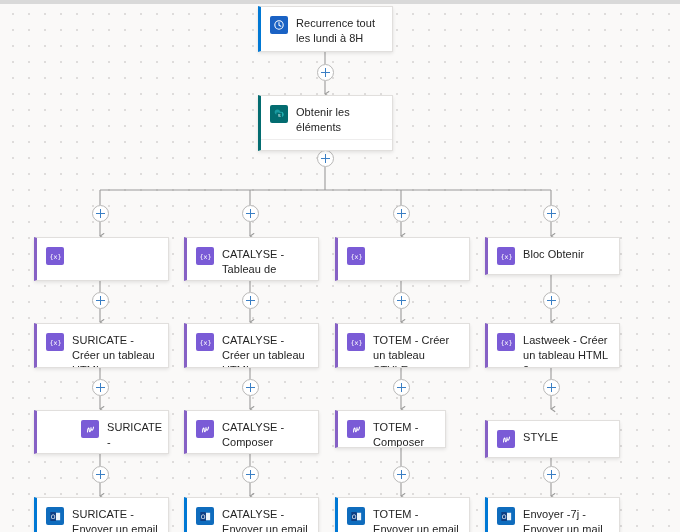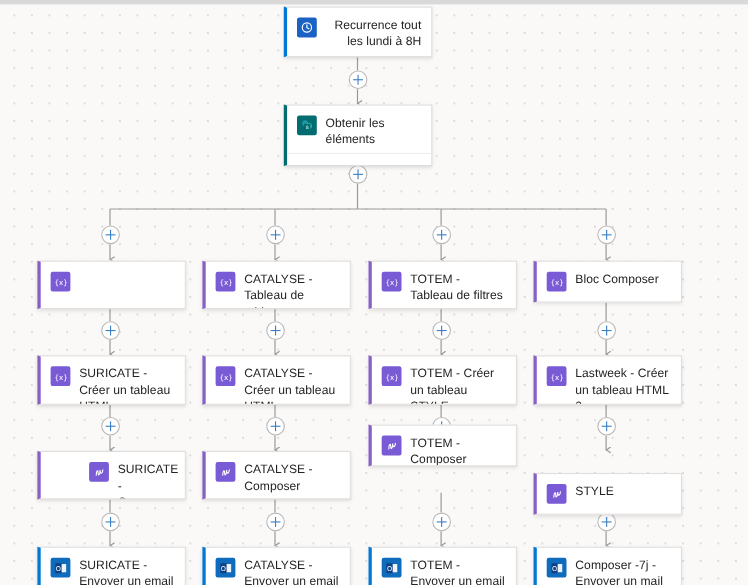--- a/index.html
+++ b/index.html
@@ -189,21 +189,21 @@
   <div class="plus" style="left:92px;  top:379px;"></div>
   <div class="plus" style="left:242px; top:379px;"></div>
   <div class="plus" style="left:393px; top:379px;"></div>
   <div class="plus" style="left:543px; top:379px;"></div>
 
   <div class="plus" style="left:92px;  top:466px;"></div>
   <div class="plus" style="left:242px; top:466px;"></div>
   <div class="plus" style="left:393px; top:466px;"></div>
   <div class="plus" style="left:543px; top:466px;"></div>
 
-  <div class="node accent-blue" style="left:258px; top:6px; width:135px; height:46px;text-align:right;">
+  <div class="node accent-blue" style="left:258px; top:6px; width:135px; height:46px;">
     <div class="node-main">
       <span class="node-icon ic-recurrence">
         <svg width="12" height="12" viewBox="0 0 16 16">
           <circle cx="8" cy="8" r="5.6" fill="none" stroke="#ffffff" stroke-width="1.4"></circle>
           <path d="M8 4.8 L8 8.2 L10.4 9.6" fill="none" stroke="#ffffff" stroke-width="1.4" stroke-linecap="round"></path>
         </svg>
       </span>
       <span class="node-title">Recurrence tout les lundi à 8H</span>
     </div>
   </div>
@@ -248,32 +248,31 @@
     </div>
   </div>
 
   <div class="node accent-purple" style="left:335px; top:237px; width:135px; height:44px;">
     <div class="node-main">
       <span class="node-icon ic-filter">
         <svg width="13" height="13" viewBox="0 0 16 16">
           <text x="8" y="11.3" font-size="8" font-family="DejaVu Sans, sans-serif" fill="#ffffff" text-anchor="middle">{x}</text>
         </svg>
       </span>
-      <span class="node-title">TOTEM - Tableau de filtres</span>
     </div>
   </div>
 
   <div class="node accent-purple" style="left:485px; top:237px; width:135px; height:38px;">
     <div class="node-main">
       <span class="node-icon ic-filter">
         <svg width="13" height="13" viewBox="0 0 16 16">
           <text x="8" y="11.3" font-size="8" font-family="DejaVu Sans, sans-serif" fill="#ffffff" text-anchor="middle">{x}</text>
         </svg>
       </span>
-      <span class="node-title">Bloc Composer</span>
+      <span class="node-title">Bloc Obtenir</span>
     </div>
   </div>
 
   <div class="node accent-purple" style="left:34px; top:323px; width:135px; height:45px;">
     <div class="node-main">
       <span class="node-icon ic-filter">
         <svg width="13" height="13" viewBox="0 0 16 16">
           <text x="8" y="11.3" font-size="8" font-family="DejaVu Sans, sans-serif" fill="#ffffff" text-anchor="middle">{x}</text>
         </svg>
       </span>
@@ -331,33 +330,33 @@
       <span class="node-icon ic-compose">
         <svg width="13" height="13" viewBox="0 0 16 16">
           <path d="M4.3 11.2 C4.3 5.6 6.4 4.4 6.4 8.4 C6.4 12.4 8.6 11.2 8.6 5.2
                    C8.6 9.4 10.8 10.6 11.7 5.0" fill="none" stroke="#ffffff" stroke-width="1.25" stroke-linecap="round"></path>
         </svg>
       </span>
       <span class="node-title">CATALYSE - Composer</span>
     </div>
   </div>
 
-  <div class="node accent-purple" style="left:335px; top:386px; width:135px; height:38px;">
+  <div class="node accent-purple" style="left:335px; top:410px; width:111px; height:38px;">
     <div class="node-main">
       <span class="node-icon ic-compose">
         <svg width="13" height="13" viewBox="0 0 16 16">
           <path d="M4.3 11.2 C4.3 5.6 6.4 4.4 6.4 8.4 C6.4 12.4 8.6 11.2 8.6 5.2
                    C8.6 9.4 10.8 10.6 11.7 5.0" fill="none" stroke="#ffffff" stroke-width="1.25" stroke-linecap="round"></path>
         </svg>
       </span>
       <span class="node-title">TOTEM - Composer</span>
     </div>
   </div>
 
-  <div class="node accent-purple" style="left:485px; top:430px; width:135px; height:38px;">
+  <div class="node accent-purple" style="left:485px; top:420px; width:135px; height:38px;">
     <div class="node-main">
       <span class="node-icon ic-compose">
         <svg width="13" height="13" viewBox="0 0 16 16">
           <path d="M4.3 11.2 C4.3 5.6 6.4 4.4 6.4 8.4 C6.4 12.4 8.6 11.2 8.6 5.2
                    C8.6 9.4 10.8 10.6 11.7 5.0" fill="none" stroke="#ffffff" stroke-width="1.25" stroke-linecap="round"></path>
         </svg>
       </span>
       <span class="node-title">STYLE</span>
     </div>
   </div>
@@ -403,17 +402,17 @@
 
   <div class="node accent-blue" style="left:485px; top:497px; width:135px; height:44px;">
     <div class="node-main">
       <span class="node-icon ic-outlook">
         <svg width="13" height="13" viewBox="0 0 16 16">
           <rect x="7.3" y="3.4" width="6.4" height="9.2" fill="#ffffff" opacity="0.92"></rect>
           <rect x="1.6" y="2.4" width="7.0" height="11.2" rx="0.8" fill="#0f3f84"></rect>
           <text x="5.1" y="11.0" font-size="7.4" font-family="DejaVu Sans, sans-serif" fill="#ffffff" text-anchor="middle">O</text>
         </svg>
       </span>
-      <span class="node-title"><span>Composer -</span><span class="it">7j</span><span> - Envoyer un mail</span></span>
+      <span class="node-title"><span>Envoyer -</span><span class="it">7j</span><span> - Envoyer un mail</span></span>
     </div>
   </div>
 
 </div>
 
 </body></html>

